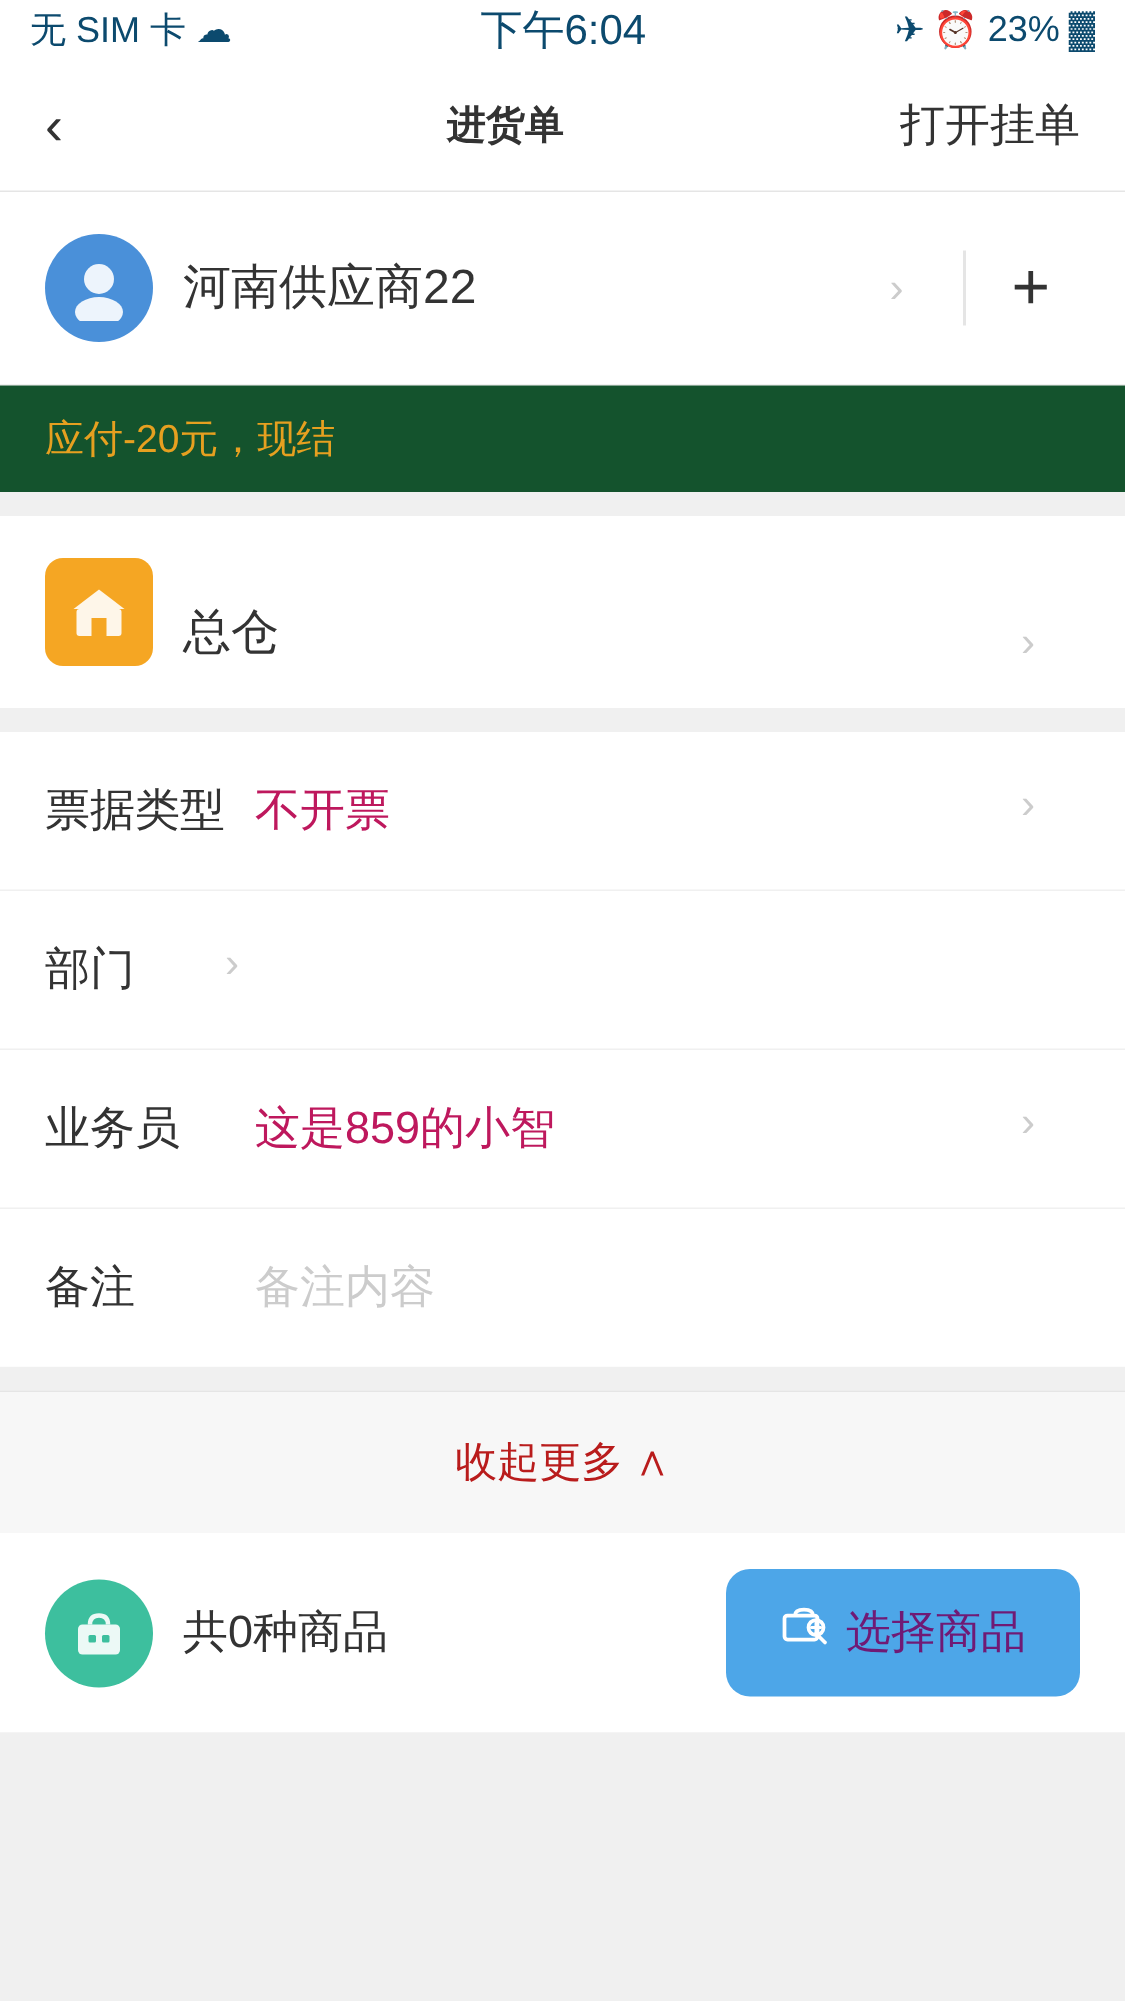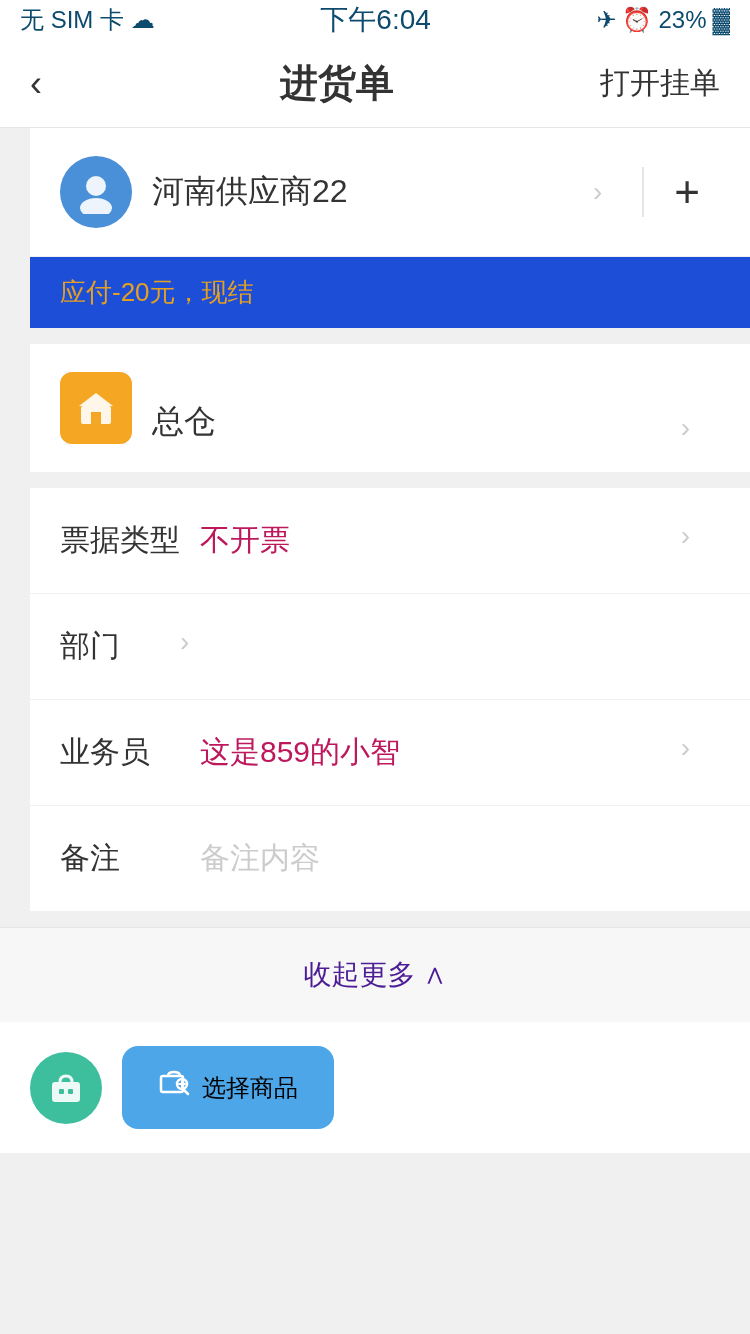--- a/index.html
+++ b/index.html
@@ -41,41 +41,40 @@
       padding: 0 30px;
       border-bottom: 1px solid #e5e5e5;
     }
     .nav-back {
       font-size: 36px;
       color: #333;
       cursor: pointer;
       width: 60px;
     }
     .nav-title {
-      font-size: 38px;
+      font-size: 26px;
       font-weight: 600;
       color: #333;
     }
     .nav-action {
       font-size: 30px;
       color: #333;
       cursor: pointer;
       margin-left: 16px;
     }
 
     
     .content {
       background: #f0f0f0;
     }
 
     
     .section {
       background: #fff;
       margin-bottom: 16px;
-      margin-left: 30px;
     }
 
     
     .supplier-row {
       display: flex;
       align-items: center;
       padding: 28px 30px;
       border-bottom: 1px solid #f0f0f0;
     }
     .supplier-avatar {
@@ -109,21 +108,21 @@
     .add-btn {
       font-size: 44px;
       color: #333;
       padding: 0 20px;
       cursor: pointer;
       line-height: 1;
     }
 
     
     .notice-bar {
-      background: #1d4ed8;
+      background: #14532d;
       padding: 18px 30px;
       font-size: 26px;
       color: #e6a020;
     }
 
     
     .warehouse-row {
       display: flex;
       align-items: flex-end;
       padding: 28px 30px;
@@ -178,21 +177,21 @@
       background: #f7f7f7;
       display: flex;
       align-items: center;
       justify-content: center;
       padding: 28px 0;
       border-top: 1px solid #e5e5e5;
       cursor: pointer;
     }
     .collapse-text {
       font-size: 28px;
-      color: #4c1d95;
+      color: #b91c1c;
     }
 
     
     .bottom-section {
       background: #fff;
       display: flex;
       align-items: center;
       padding: 24px 30px;
       margin-top: 0;
     }
@@ -215,22 +214,22 @@
     .select-btn {
       background: #4da6e8;
       border-radius: 16px;
       padding: 22px 36px;
       display: flex;
       align-items: center;
       gap: 12px;
       cursor: pointer;
     }
     .select-btn-text {
-      font-size: 24px;
-      color: #000000;
+      font-size: 30px;
+      color: #701a75;
     }
 
     
     .empty-space {
       height: 320px;
       background: #f0f0f0;
     }
   </style>
 </head>
 <body>
@@ -315,20 +314,21 @@
 
   <div class="bottom-section">
     <div class="product-icon">
       <svg width="40" height="40" viewBox="0 0 40 40" fill="none">
         <rect x="6" y="14" width="28" height="20" rx="3" fill="white" opacity="0.9"></rect>
         <path d="M14 14 Q14 8 20 8 Q26 8 26 14" stroke="white" stroke-width="3" fill="none" opacity="0.9"></path>
         <rect x="13" y="21" width="5" height="5" rx="1" fill="#3dbf9e"></rect>
         <rect x="22" y="21" width="5" height="5" rx="1" fill="#3dbf9e"></rect>
       </svg>
     </div>
+    <div class="product-count">共0种商品</div>
     <div class="select-btn">
       <span>
         <svg width="32" height="32" viewBox="0 0 32 32" fill="none">
           <rect x="3" y="8" width="22" height="16" rx="2" stroke="white" stroke-width="2.5" fill="none"></rect>
           <path d="M10 8 Q10 4 16 4 Q22 4 22 8" stroke="white" stroke-width="2.5" fill="none"></path>
           <line x1="24" y1="20" x2="30" y2="26" stroke="white" stroke-width="2.5" stroke-linecap="round"></line>
           <circle cx="24" cy="16" r="5" stroke="white" stroke-width="2.5" fill="none"></circle>
           <line x1="24" y1="13" x2="24" y2="19" stroke="white" stroke-width="2" stroke-linecap="round"></line>
           <line x1="21" y1="16" x2="27" y2="16" stroke="white" stroke-width="2" stroke-linecap="round"></line>
         </svg>

